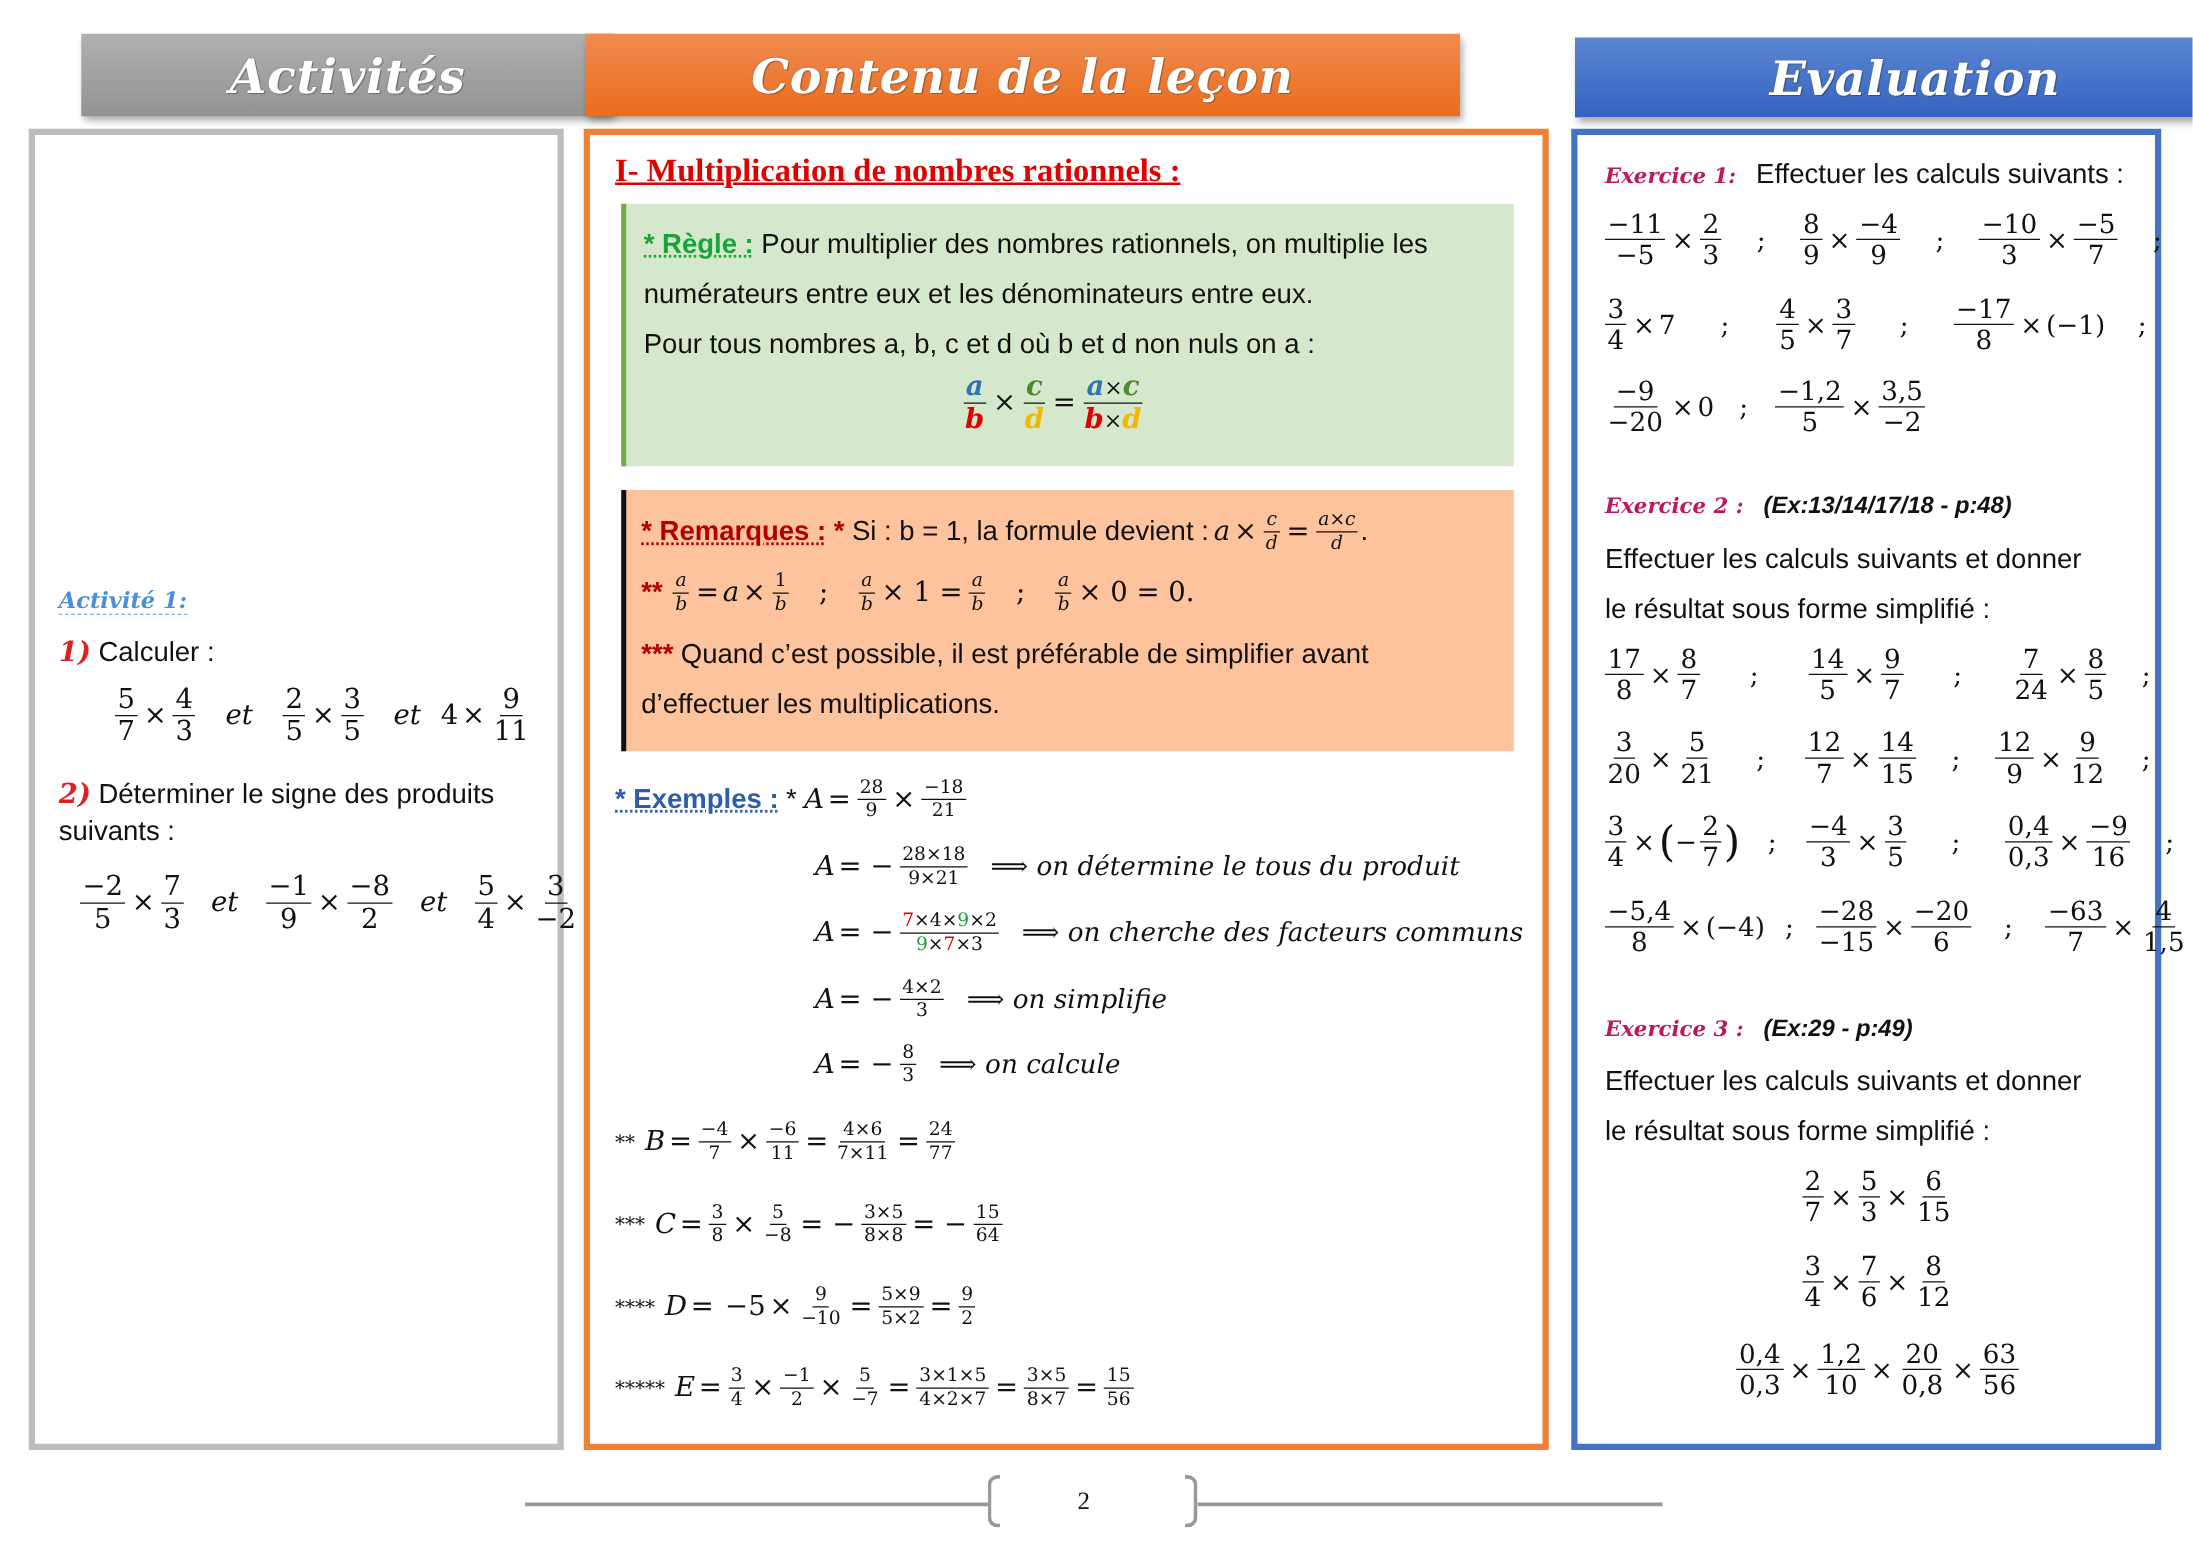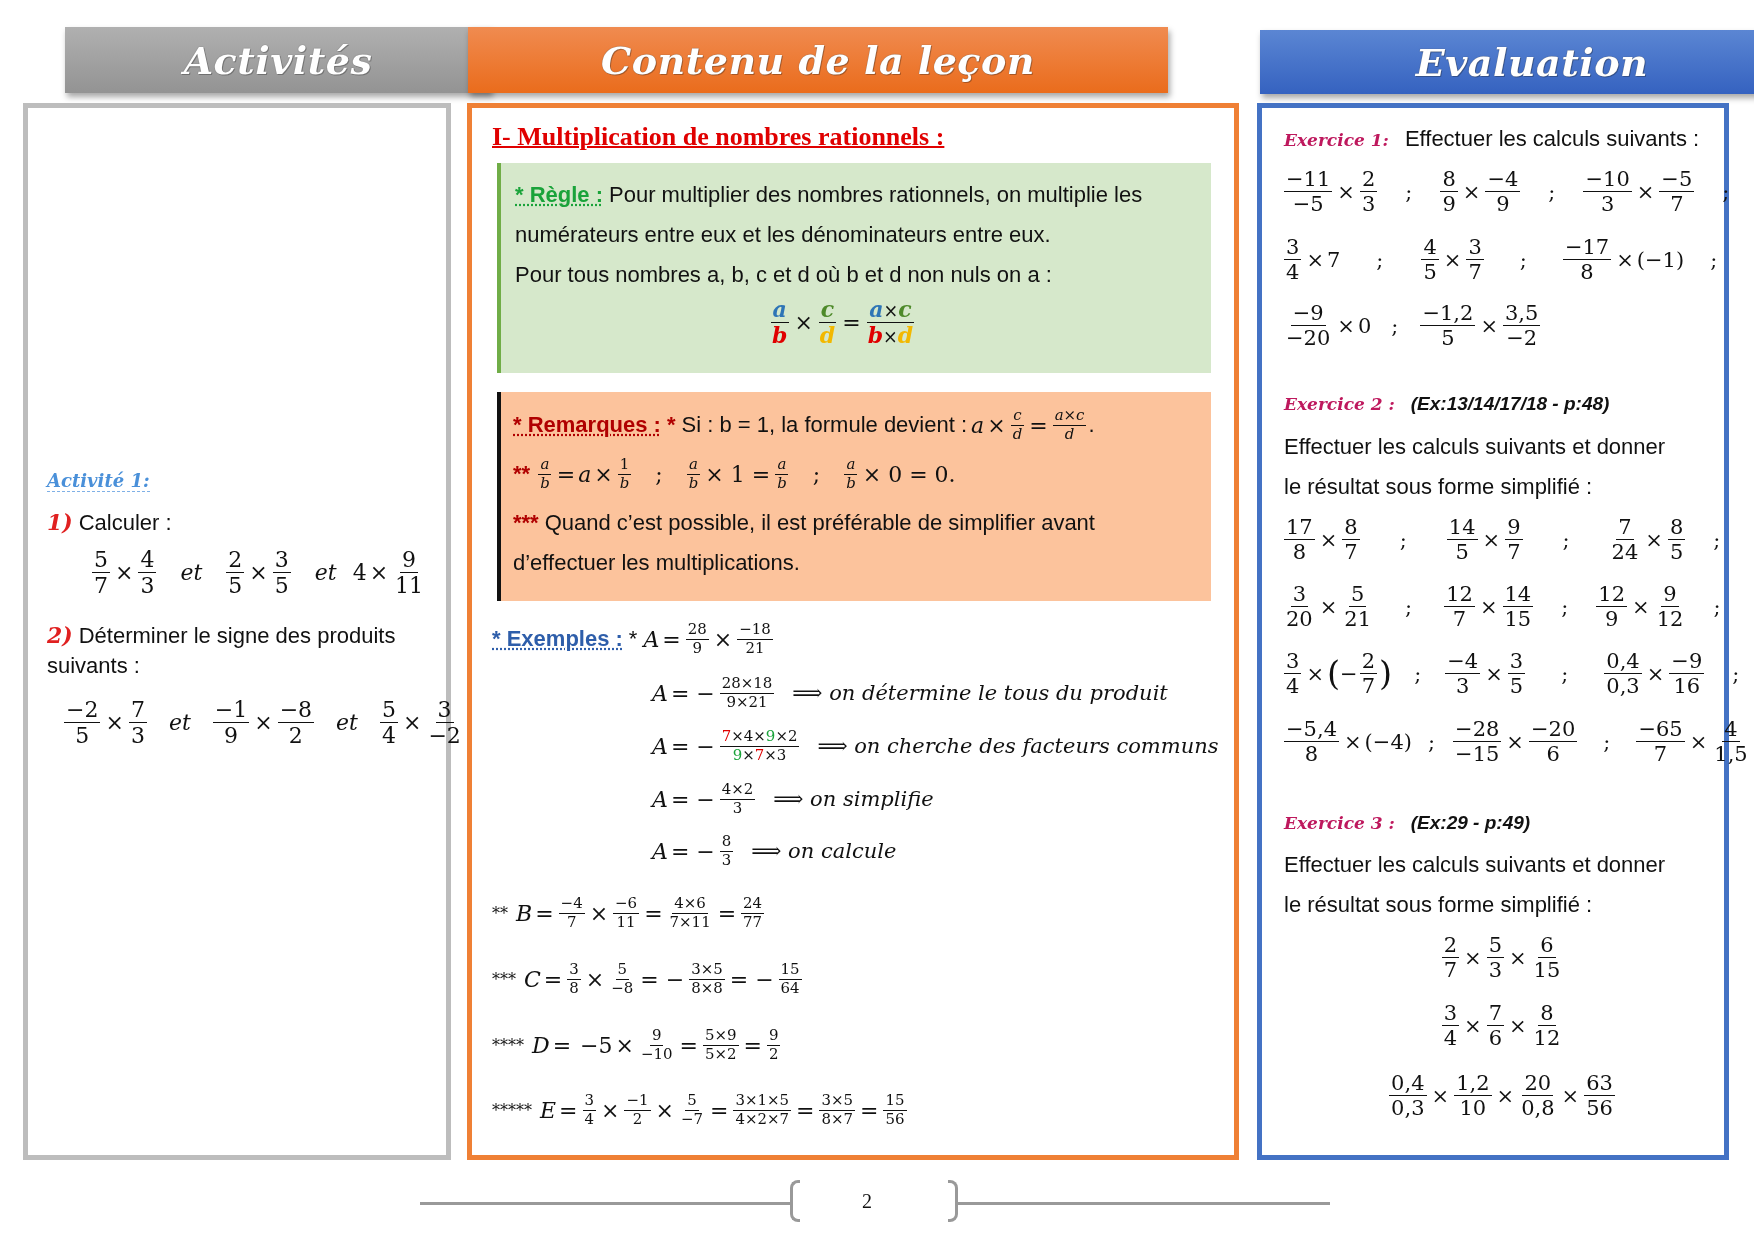--- a/index.html
+++ b/index.html
@@ -624,21 +624,21 @@
       </span>
       <span class="op">×</span>
       <span class="frac">
         <span class="n">−20</span>
         <span class="d">6</span>
       </span>
     </span>
   <span class="semi" style="margin:0 24px;">;</span>
   <span class="cell">
       <span class="frac">
-        <span class="n">−65</span>
+        <span class="n">−63</span>
         <span class="d">7</span>
       </span>
       <span class="op">×</span>
       <span class="frac">
         <span class="n">4</span>
         <span class="d">1,5</span>
       </span>
     </span>
 </div>
 

